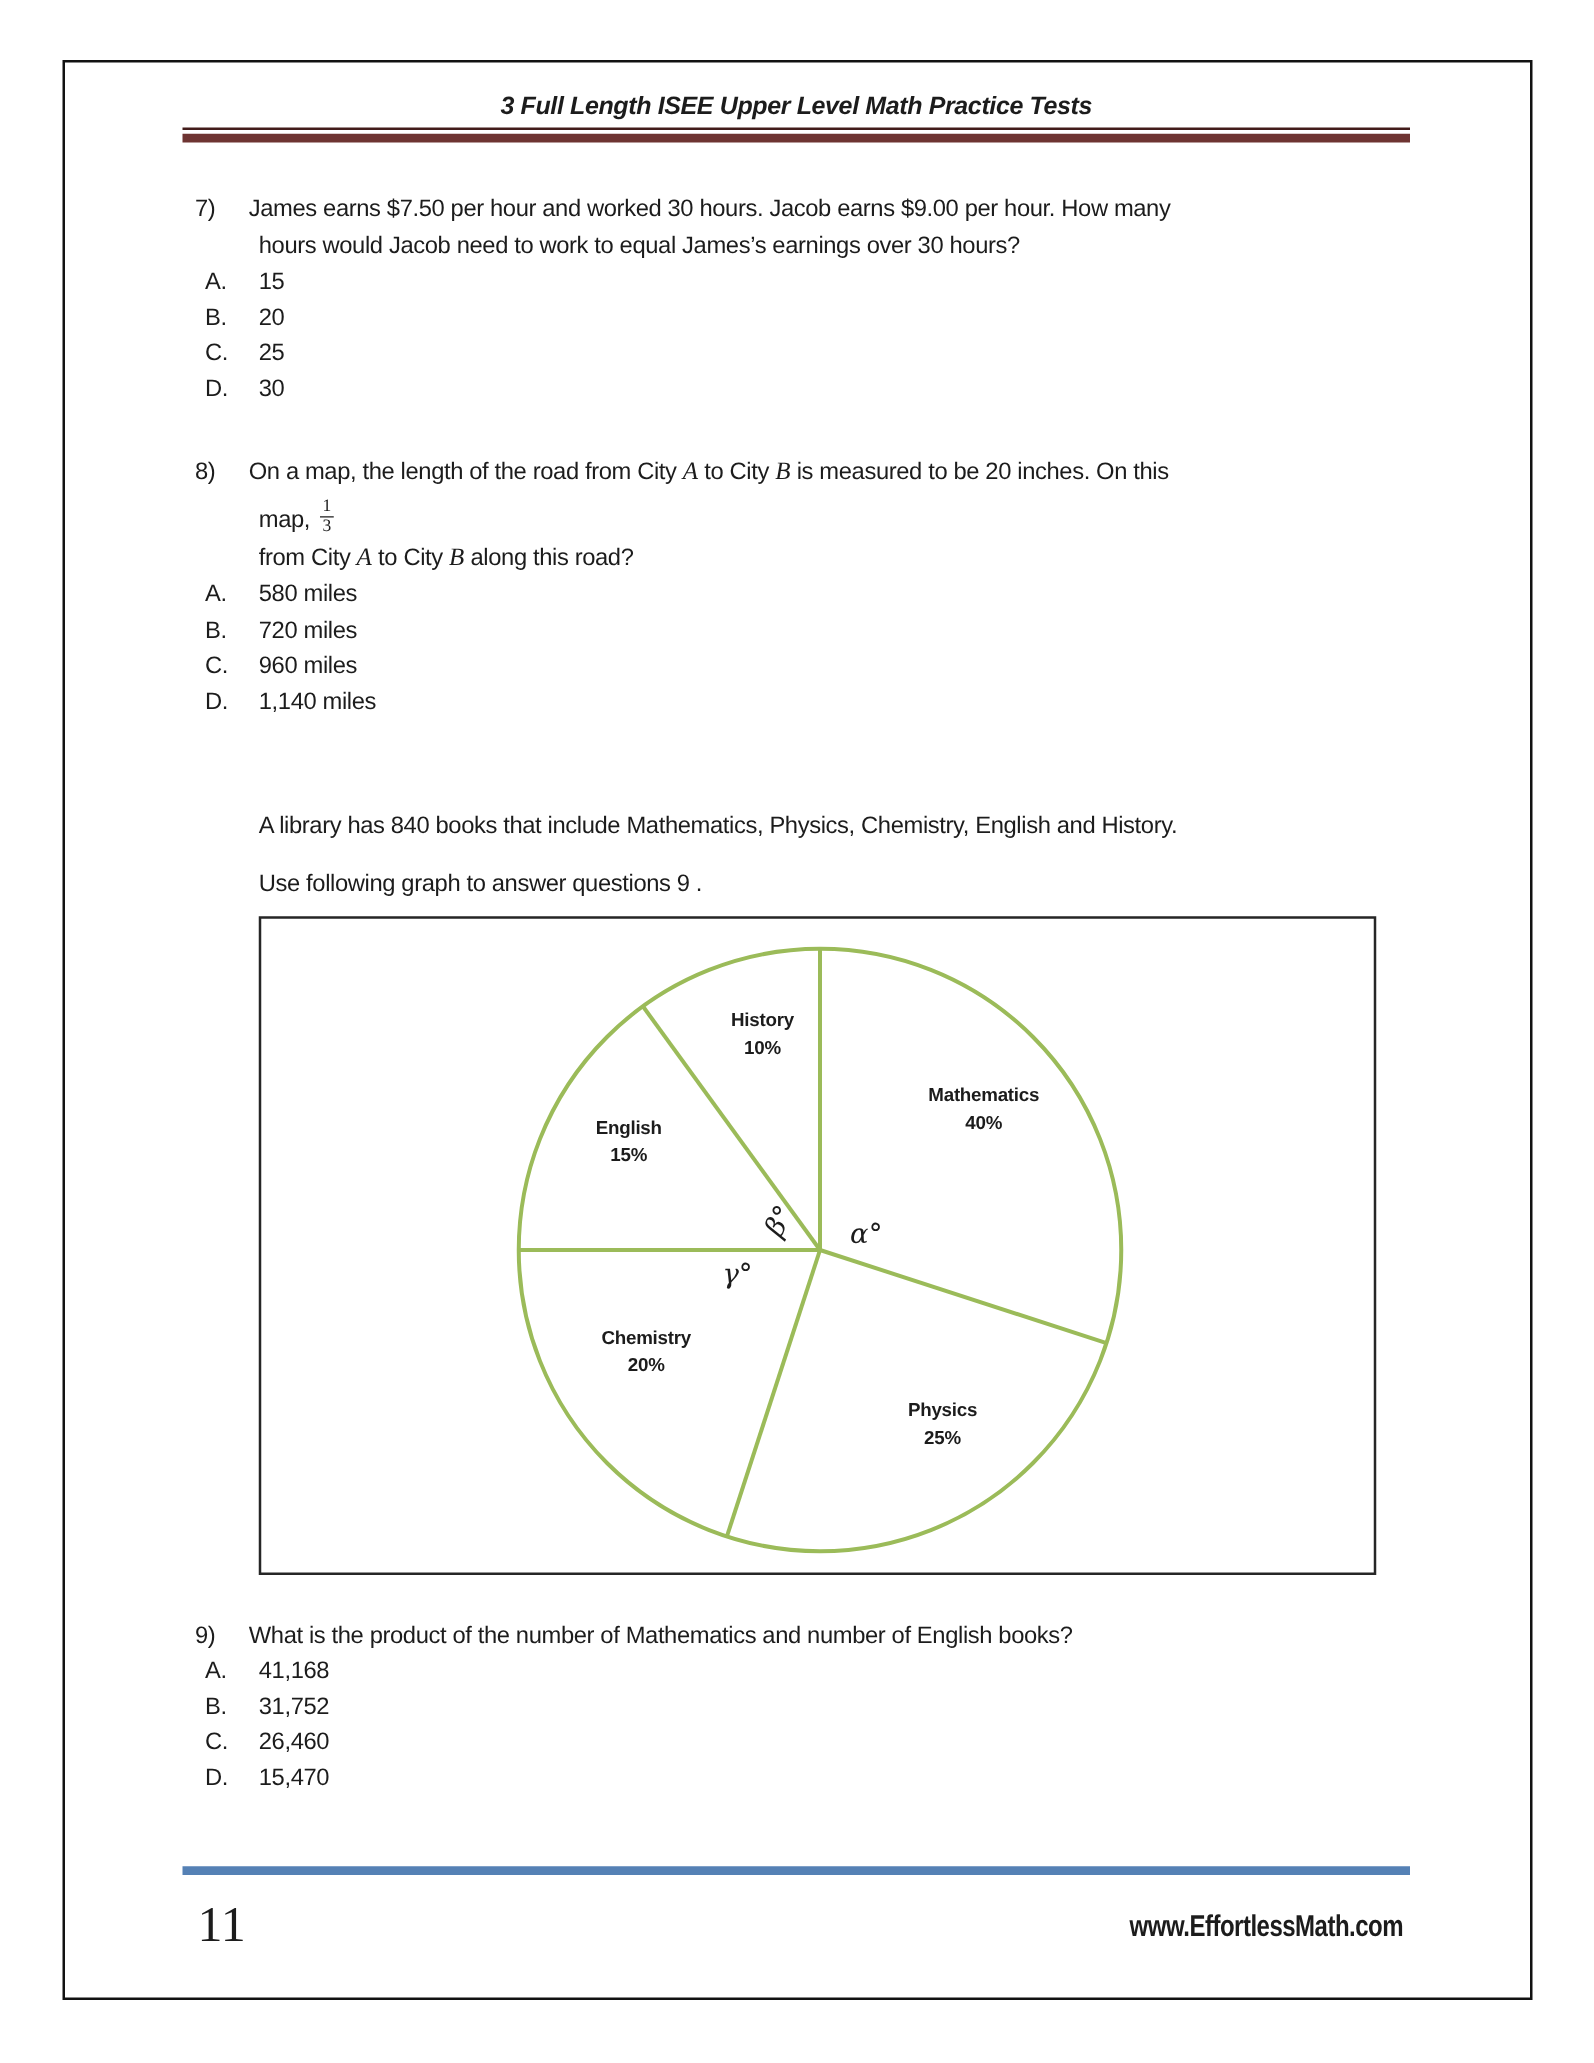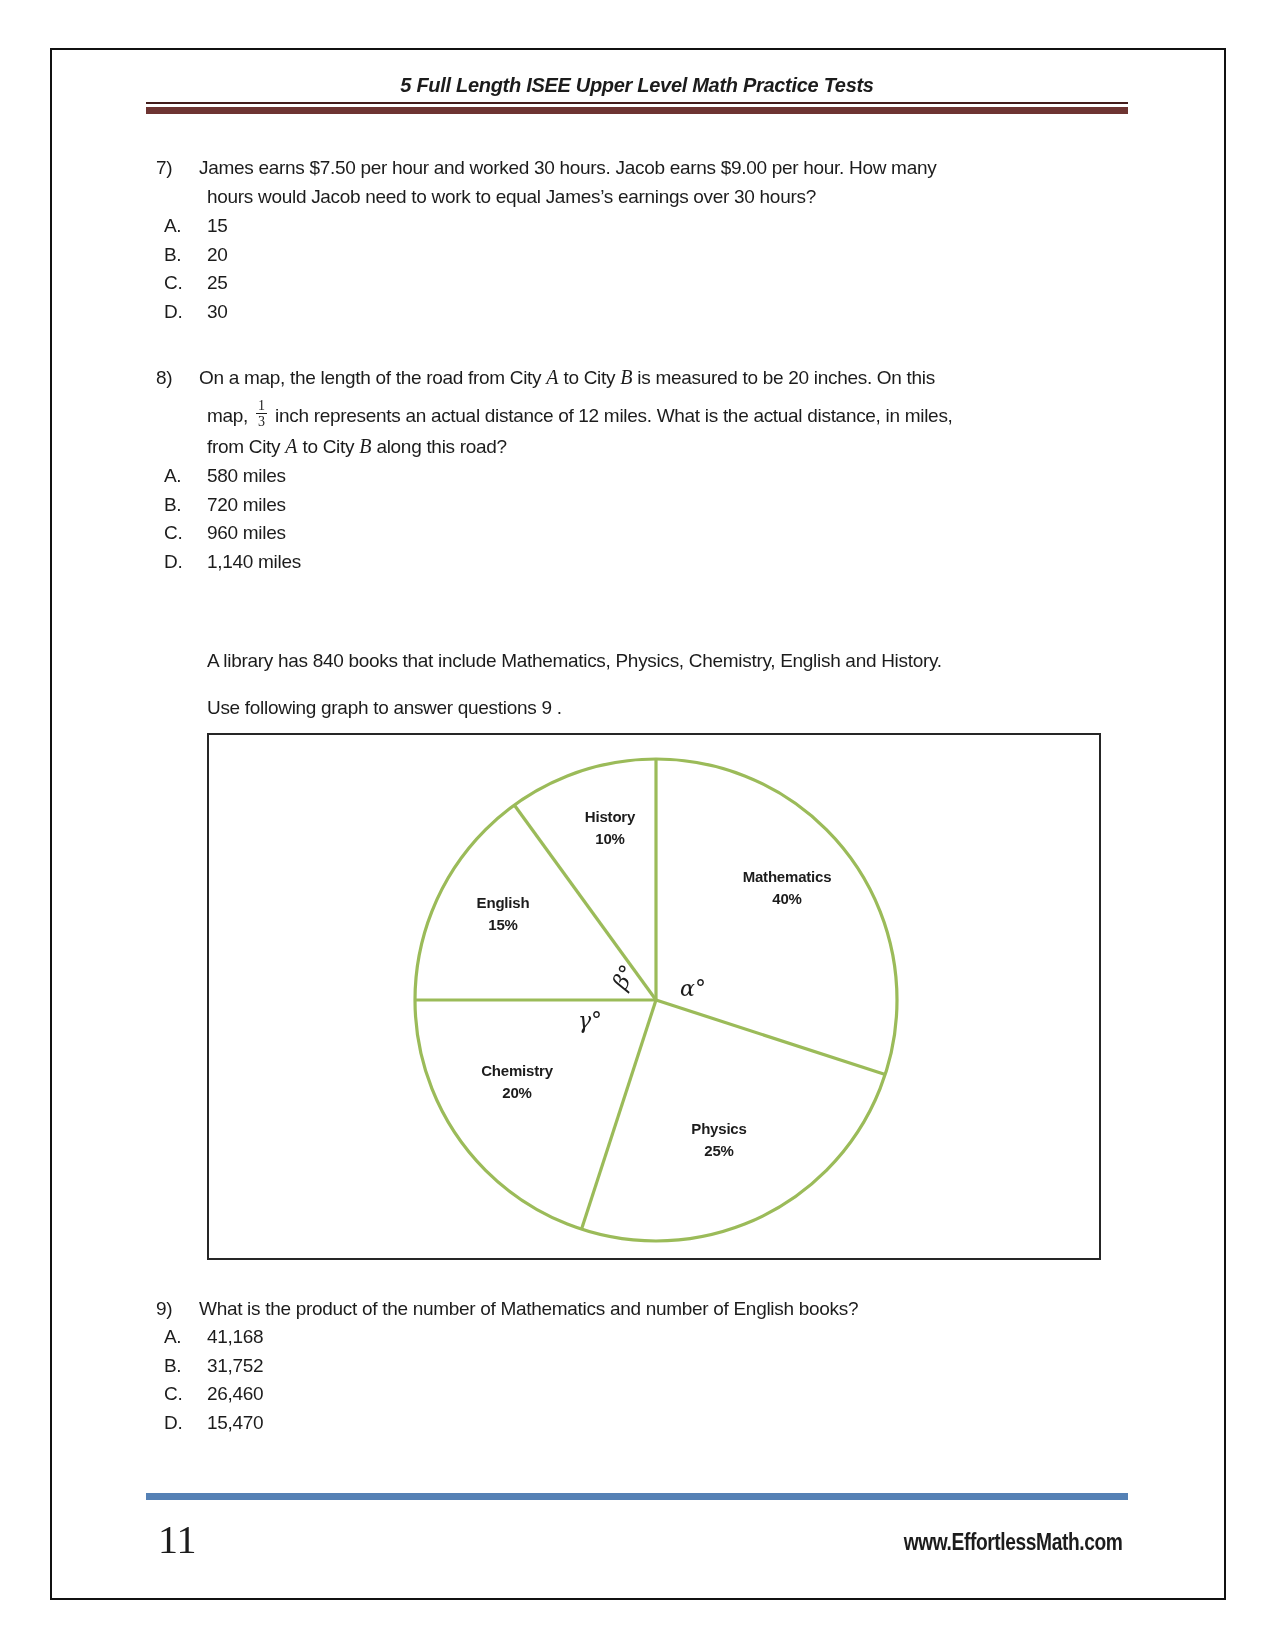--- a/index.html
+++ b/index.html
@@ -55,42 +55,42 @@
   .website{
     position:absolute;right:153px;top:1528px;font-size:24px;font-weight:bold;
     letter-spacing:-0.5px;transform:scaleX(0.8);transform-origin:100% 50%;white-space:nowrap;
   }
 </style>
 </head>
 <body>
 
 <div class="page-frame"></div>
 
-<div class="header-title">5 Full Length ISEE Upper Level Math Practice Tests</div>
+<div class="header-title">3 Full Length ISEE Upper Level Math Practice Tests</div>
 <div class="rule-thin" style="background: rgb(67, 28, 27);"></div>
 <div class="rule-thick" style="background: rgb(110, 52, 50);"></div>
 
 <div class="qline with-marker" style="top:156px;">
   <span class="q-marker">7)</span><span>James earns $7.50 per hour and worked 30 hours. Jacob earns $9.00 per hour. How many</span>
 </div>
 <div class="qline" style="top:185px;">hours would Jacob need to work to equal James’s earnings over 30 hours?</div>
 <div class="opt-block" style="top:212px;">
     <div class="opt-row"><span class="opt-letter">A.</span><span>15</span></div>
     <div class="opt-row"><span class="opt-letter">B.</span><span>20</span></div>
     <div class="opt-row"><span class="opt-letter">C.</span><span>25</span></div>
     <div class="opt-row"><span class="opt-letter">D.</span><span>30</span></div>
   </div>
 
 <div class="qline with-marker" style="top:365px;">
   <span class="q-marker">8)</span><span><span>On a map, the length of the road from City </span><span class="math">A</span><span> to City </span><span class="math">B</span><span> is measured to be 20 inches. On this</span></span>
 </div>
 <div class="qline" style="top:401px;"><span>map, </span><span class="frac">
       <span class="num">1</span>
       <span class="den">3</span>
-    </span><span> inch represents an actual distance of 12 miles. What is the actual distance, in miles,</span></div>
+    </span></div>
 <div class="qline" style="top:434px;"><span>from City </span><span class="math">A</span><span> to City </span><span class="math">B</span><span> along this road?</span></div>
 <div class="opt-block" style="top:462px;">
     <div class="opt-row"><span class="opt-letter">A.</span><span>580 miles</span></div>
     <div class="opt-row"><span class="opt-letter">B.</span><span>720 miles</span></div>
     <div class="opt-row"><span class="opt-letter">C.</span><span>960 miles</span></div>
     <div class="opt-row"><span class="opt-letter">D.</span><span>1,140 miles</span></div>
   </div>
 
 <div class="qline" style="top:649px;">A library has 840 books that include Mathematics, Physics, Chemistry, English and History.</div>
 <div class="qline" style="top:696px;">Use following graph to answer questions 9 .</div>
@@ -101,21 +101,21 @@
       <line x1="447" y1="265" x2="447.0" y2="24.0" stroke="#9bbb59" stroke-width="3.2"></line>
       <line x1="447" y1="265" x2="676.2" y2="339.5" stroke="#9bbb59" stroke-width="3.2"></line>
       <line x1="447" y1="265" x2="372.5" y2="494.2" stroke="#9bbb59" stroke-width="3.2"></line>
       <line x1="447" y1="265" x2="206.0" y2="265.0" stroke="#9bbb59" stroke-width="3.2"></line>
       <line x1="447" y1="265" x2="305.3" y2="70.0" stroke="#9bbb59" stroke-width="3.2"></line>
     </svg>
     <div class="pie-label" style="left: 578px; top: 153px;">
       <div>Mathematics</div>
       <div>40%</div>
     </div>
-    <div class="pie-label" style="left: 510px; top: 405px;">
+    <div class="pie-label" style="left: 545px; top: 405px;">
       <div>Physics</div>
       <div>25%</div>
     </div>
     <div class="pie-label" style="left: 308px; top: 347px;">
       <div>Chemistry</div>
       <div>20%</div>
     </div>
     <div class="pie-label" style="left: 294px; top: 179px;">
       <div>English</div>
       <div>15%</div>

